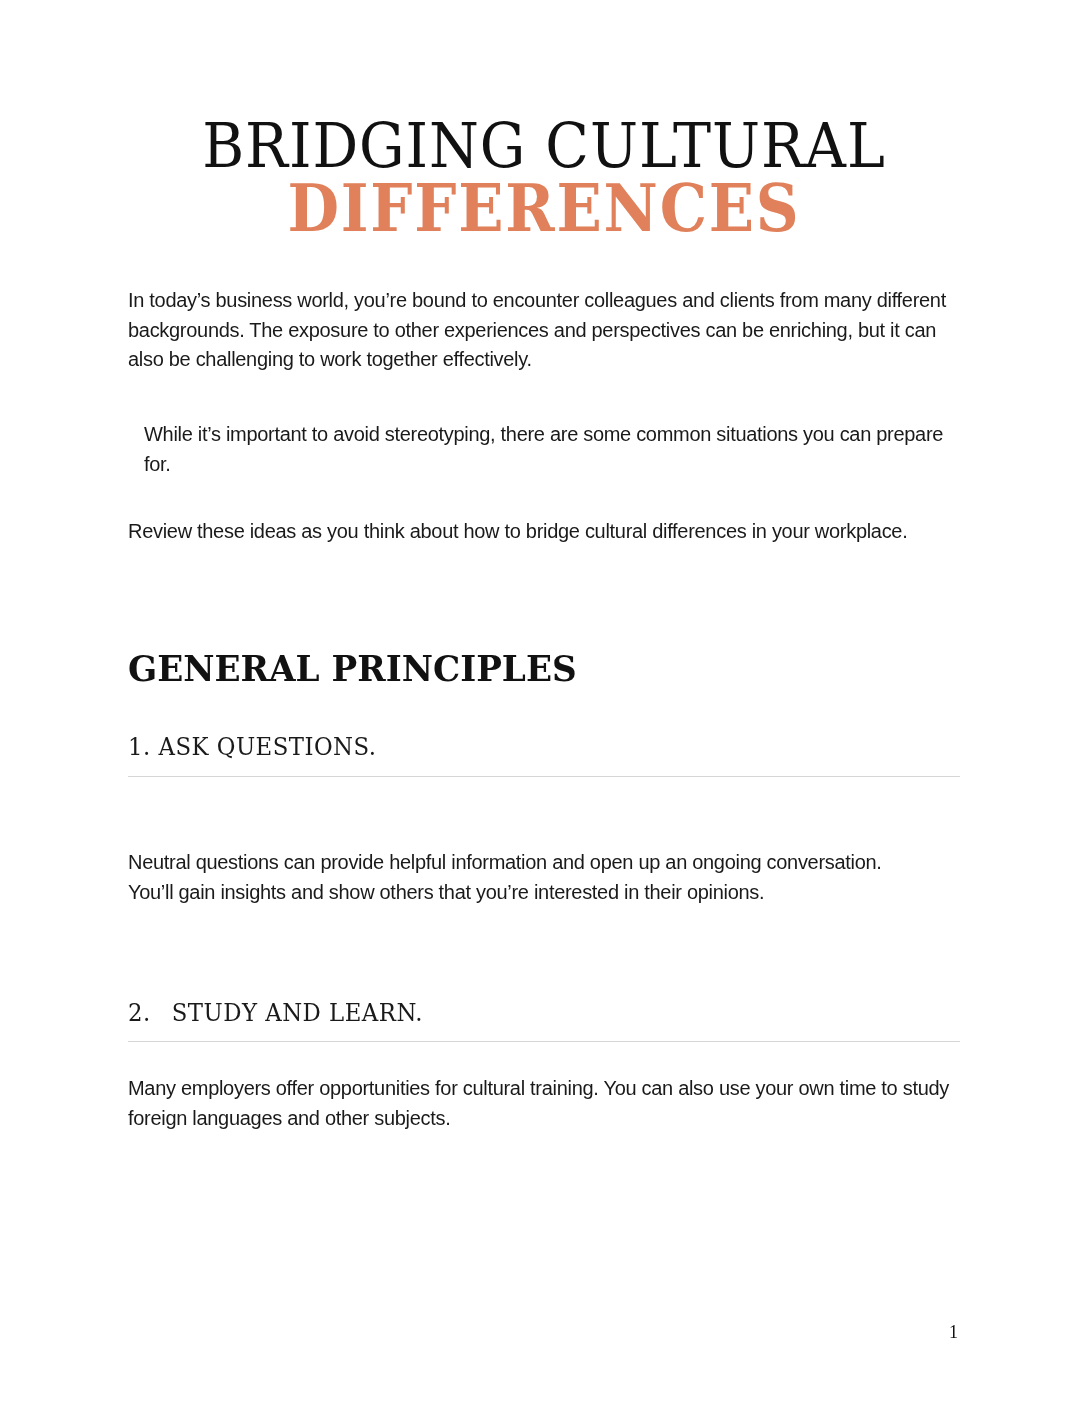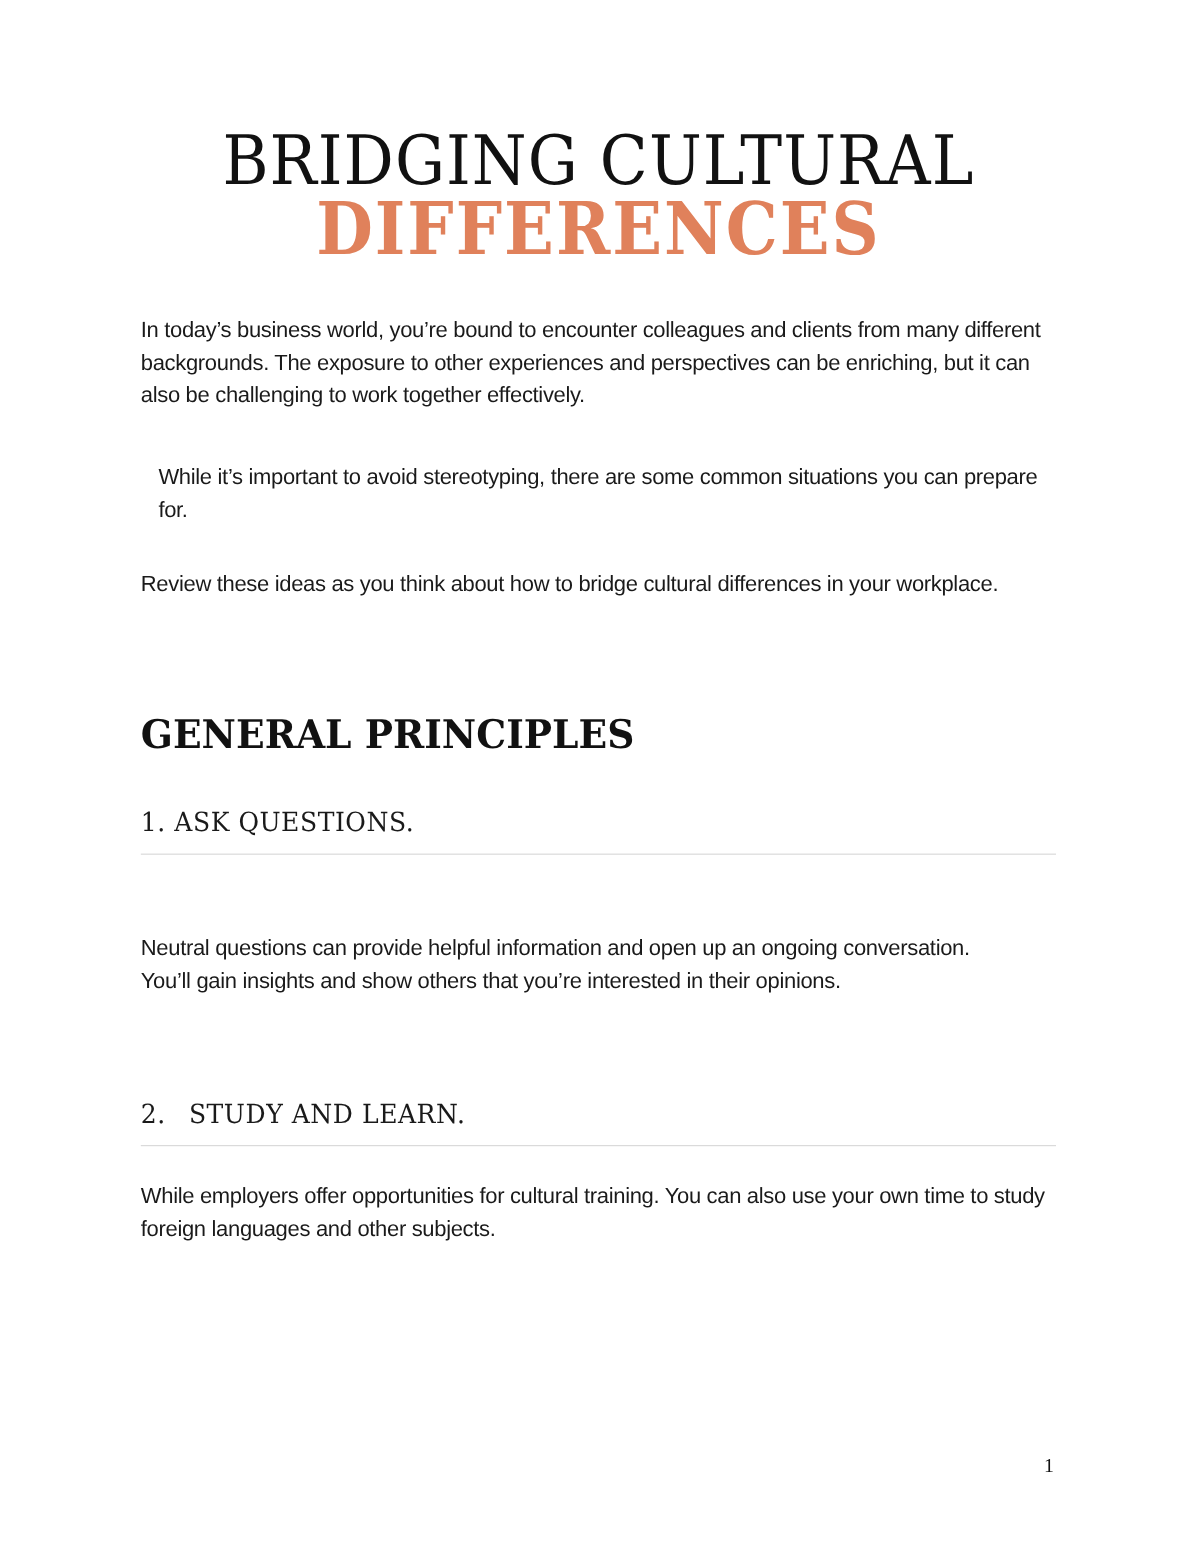--- a/index.html
+++ b/index.html
@@ -36,15 +36,15 @@
   <span>ASK QUESTIONS.</span>
 </div>
 <div class="rule" style="top:776px;"></div>
 <p class="para" style="top:848px; margin:0; width:800px;">Neutral questions can provide helpful information and open up an ongoing conversation. You’ll gain insights and show others that you’re interested in their opinions.</p>
 
 <div class="item-head" style="top:996px;">
   <span class="num" style="margin-right:14px;">2.</span>
   <span>STUDY AND LEARN.</span>
 </div>
 <div class="rule" style="top:1041px;"></div>
-<p class="para" style="top:1074px; margin:0;">While employers offer opportunities for cultural training. You can also use your own time to study foreign languages and other subjects.</p>
+<p class="para" style="top:1074px; margin:0;">Many employers offer opportunities for cultural training. You can also use your own time to study foreign languages and other subjects.</p>
 
 <div class="page-num">1</div>
 
 </body></html>

